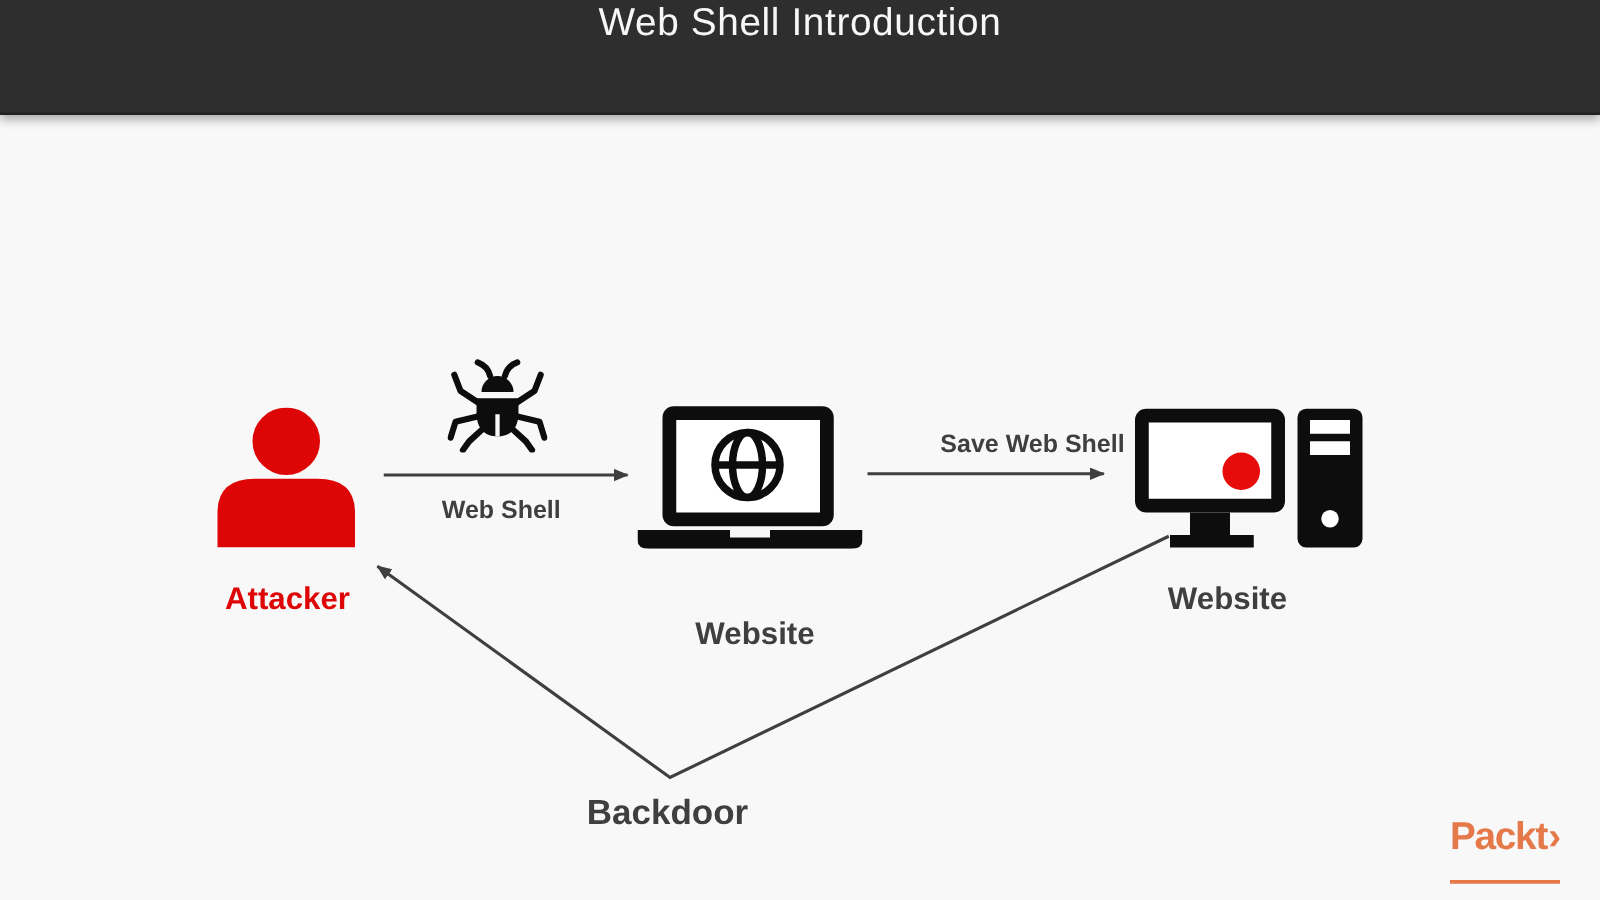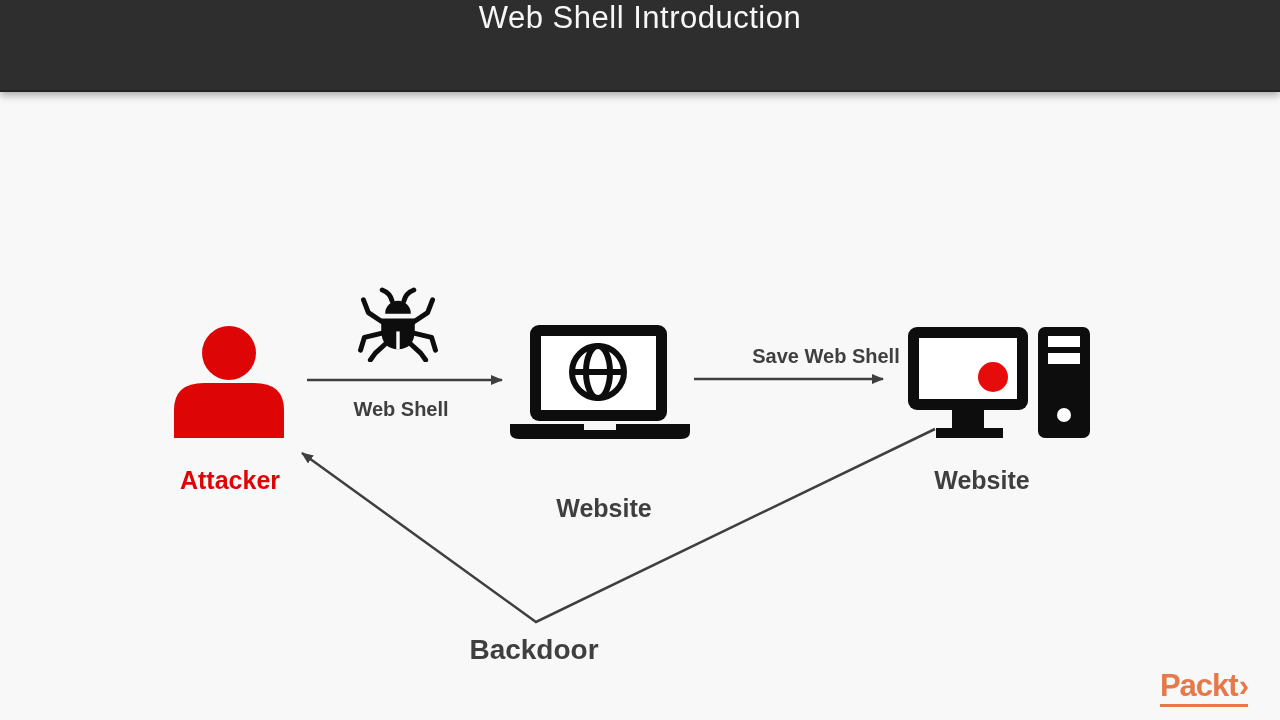--- a/index.html
+++ b/index.html
@@ -70,21 +70,21 @@
 
   
   .packt-logo {
     position: absolute;
     right: 32px; bottom: 13px;
     color: var(--packt-orange);
     font-weight: 700;
     font-size: 31px;
     letter-spacing: -1px;
     line-height: 1;
-    padding-bottom: 3px;
+    padding-bottom: 20px;
     border-bottom: 3px solid var(--packt-orange);
     display: inline-flex;
     align-items: baseline;
   }
   .packt-logo .chevron {
     font-weight: 700;
     margin-left: 1px;
   }
 </style>
 </head>

